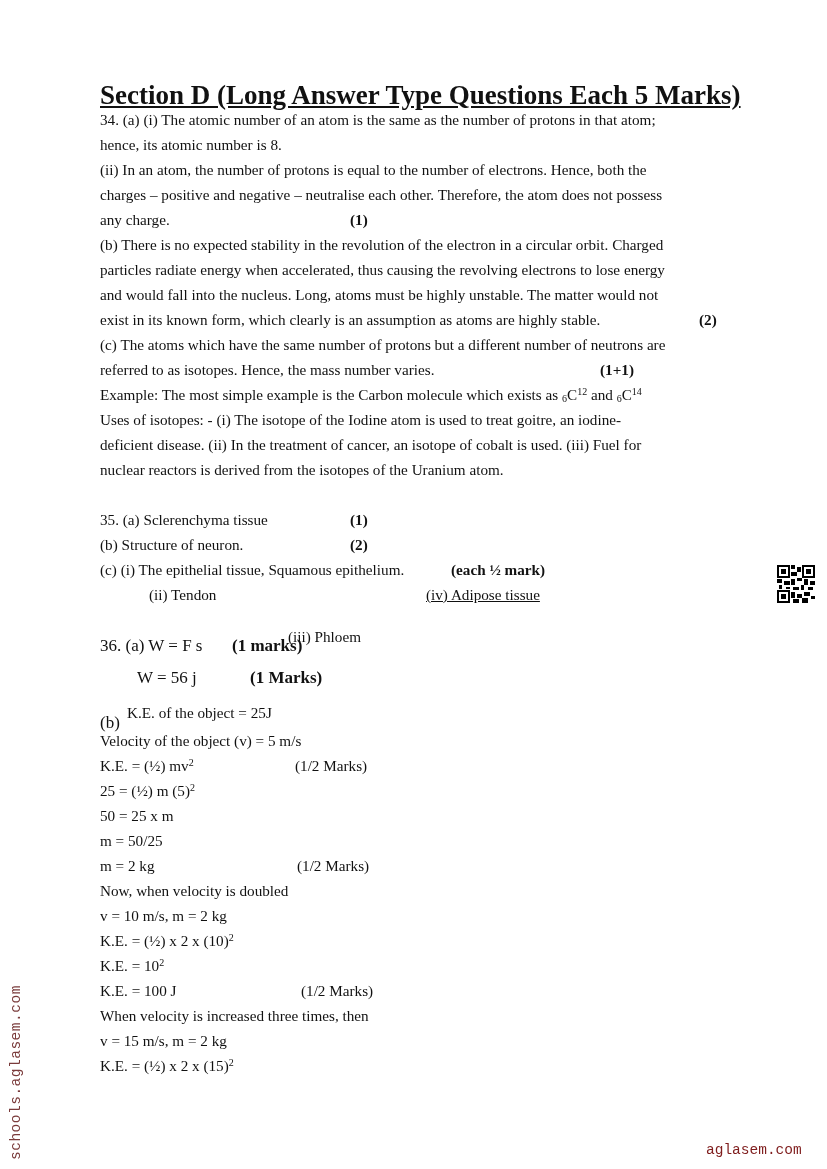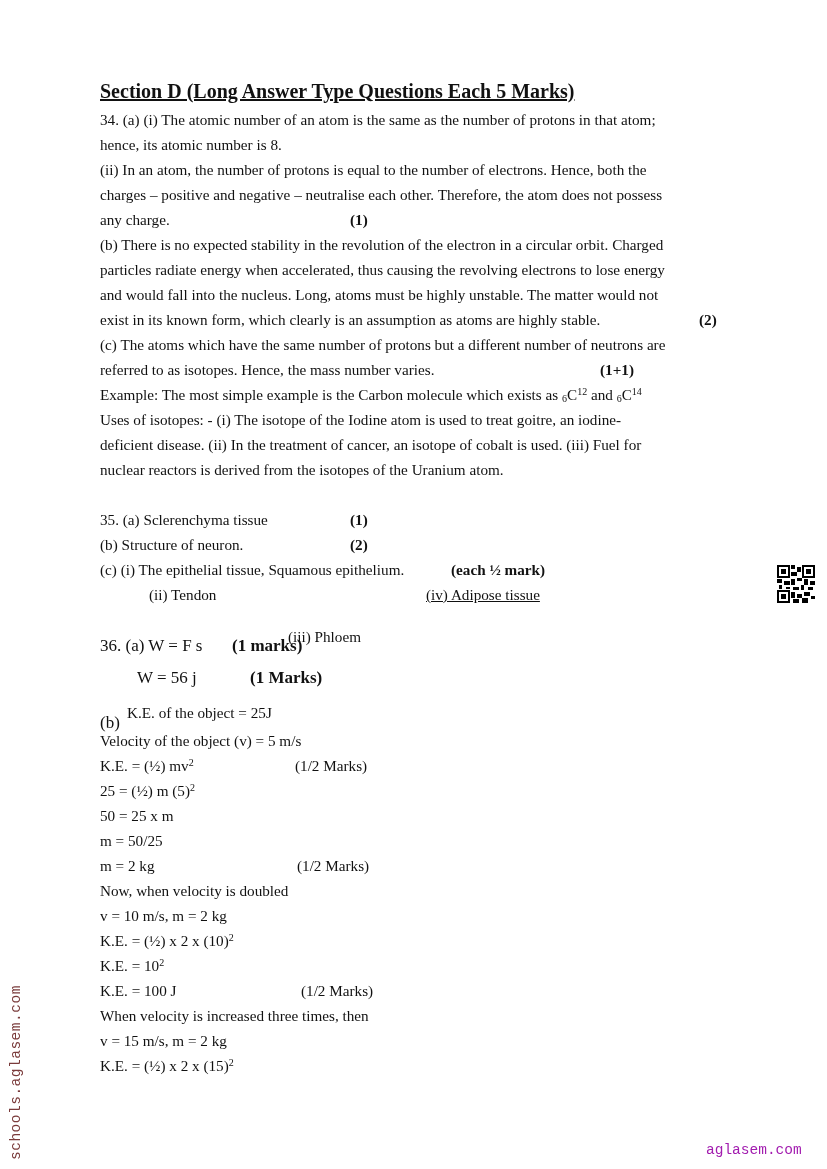--- a/index.html
+++ b/index.html
@@ -1,28 +1,28 @@
 <!DOCTYPE html>
 <html><head>
 <meta charset="utf-8">
 <style>
   html, body { margin: 0; padding: 0; background: #ffffff; }
   body { width: 827px; height: 1169px; position: relative; overflow: hidden;
          font-family: "Liberation Serif", "DejaVu Serif", serif; color: #111; }
   .page { position: absolute; left: 100px; top: 0; width: 625px; }
   .line { position: absolute; left: 0; font-size: 15.2px; line-height: 18px; white-space: nowrap; }
-  .title { position: absolute; left: 0; top: 80px; font-size: 20px; font-weight: bold; text-decoration: underline; white-space: nowrap; }
+  .title { position: absolute; left: 0; top: 80px; font-size: 27px; font-weight: bold; text-decoration: underline; white-space: nowrap; }
   b { font-weight: bold; }
   sup { font-size: 10px; vertical-align: 5px; line-height: 0; }
   sub { font-size: 10px; vertical-align: -2px; line-height: 0; }
   .big { font-size: 17px; margin-top: 8px; }
   .wm-left { position: absolute; left: 8px; top: 1160px; transform: rotate(-90deg); transform-origin: 0 0;
              font-family: "Liberation Mono", "DejaVu Sans Mono", monospace; font-size: 14.5px; color: #7a3b3b; white-space: nowrap; letter-spacing: 0.5px; }
   .wm-right { position: absolute; left: 706px; top: 1142px; font-family: "Liberation Mono", "DejaVu Sans Mono", monospace;
-              font-size: 14.5px; color: #a21caf; white-space: nowrap; }
+              font-size: 14.5px; color: #7f1d1d; white-space: nowrap; }
   .qr { position: absolute; left: 777px; top: 565px; width: 38px; height: 38px; }
 </style>
 </head>
 <body>
 
 <div class="page">
   <div class="title">Section D (Long Answer Type Questions Each 5 Marks)</div>
 
   <div class="line" style="top:111px">34. (a) (i) The atomic number of an atom is the same as the number of protons in that atom;</div>
   <div class="line" style="top:136px">hence, its atomic number is 8.</div>

